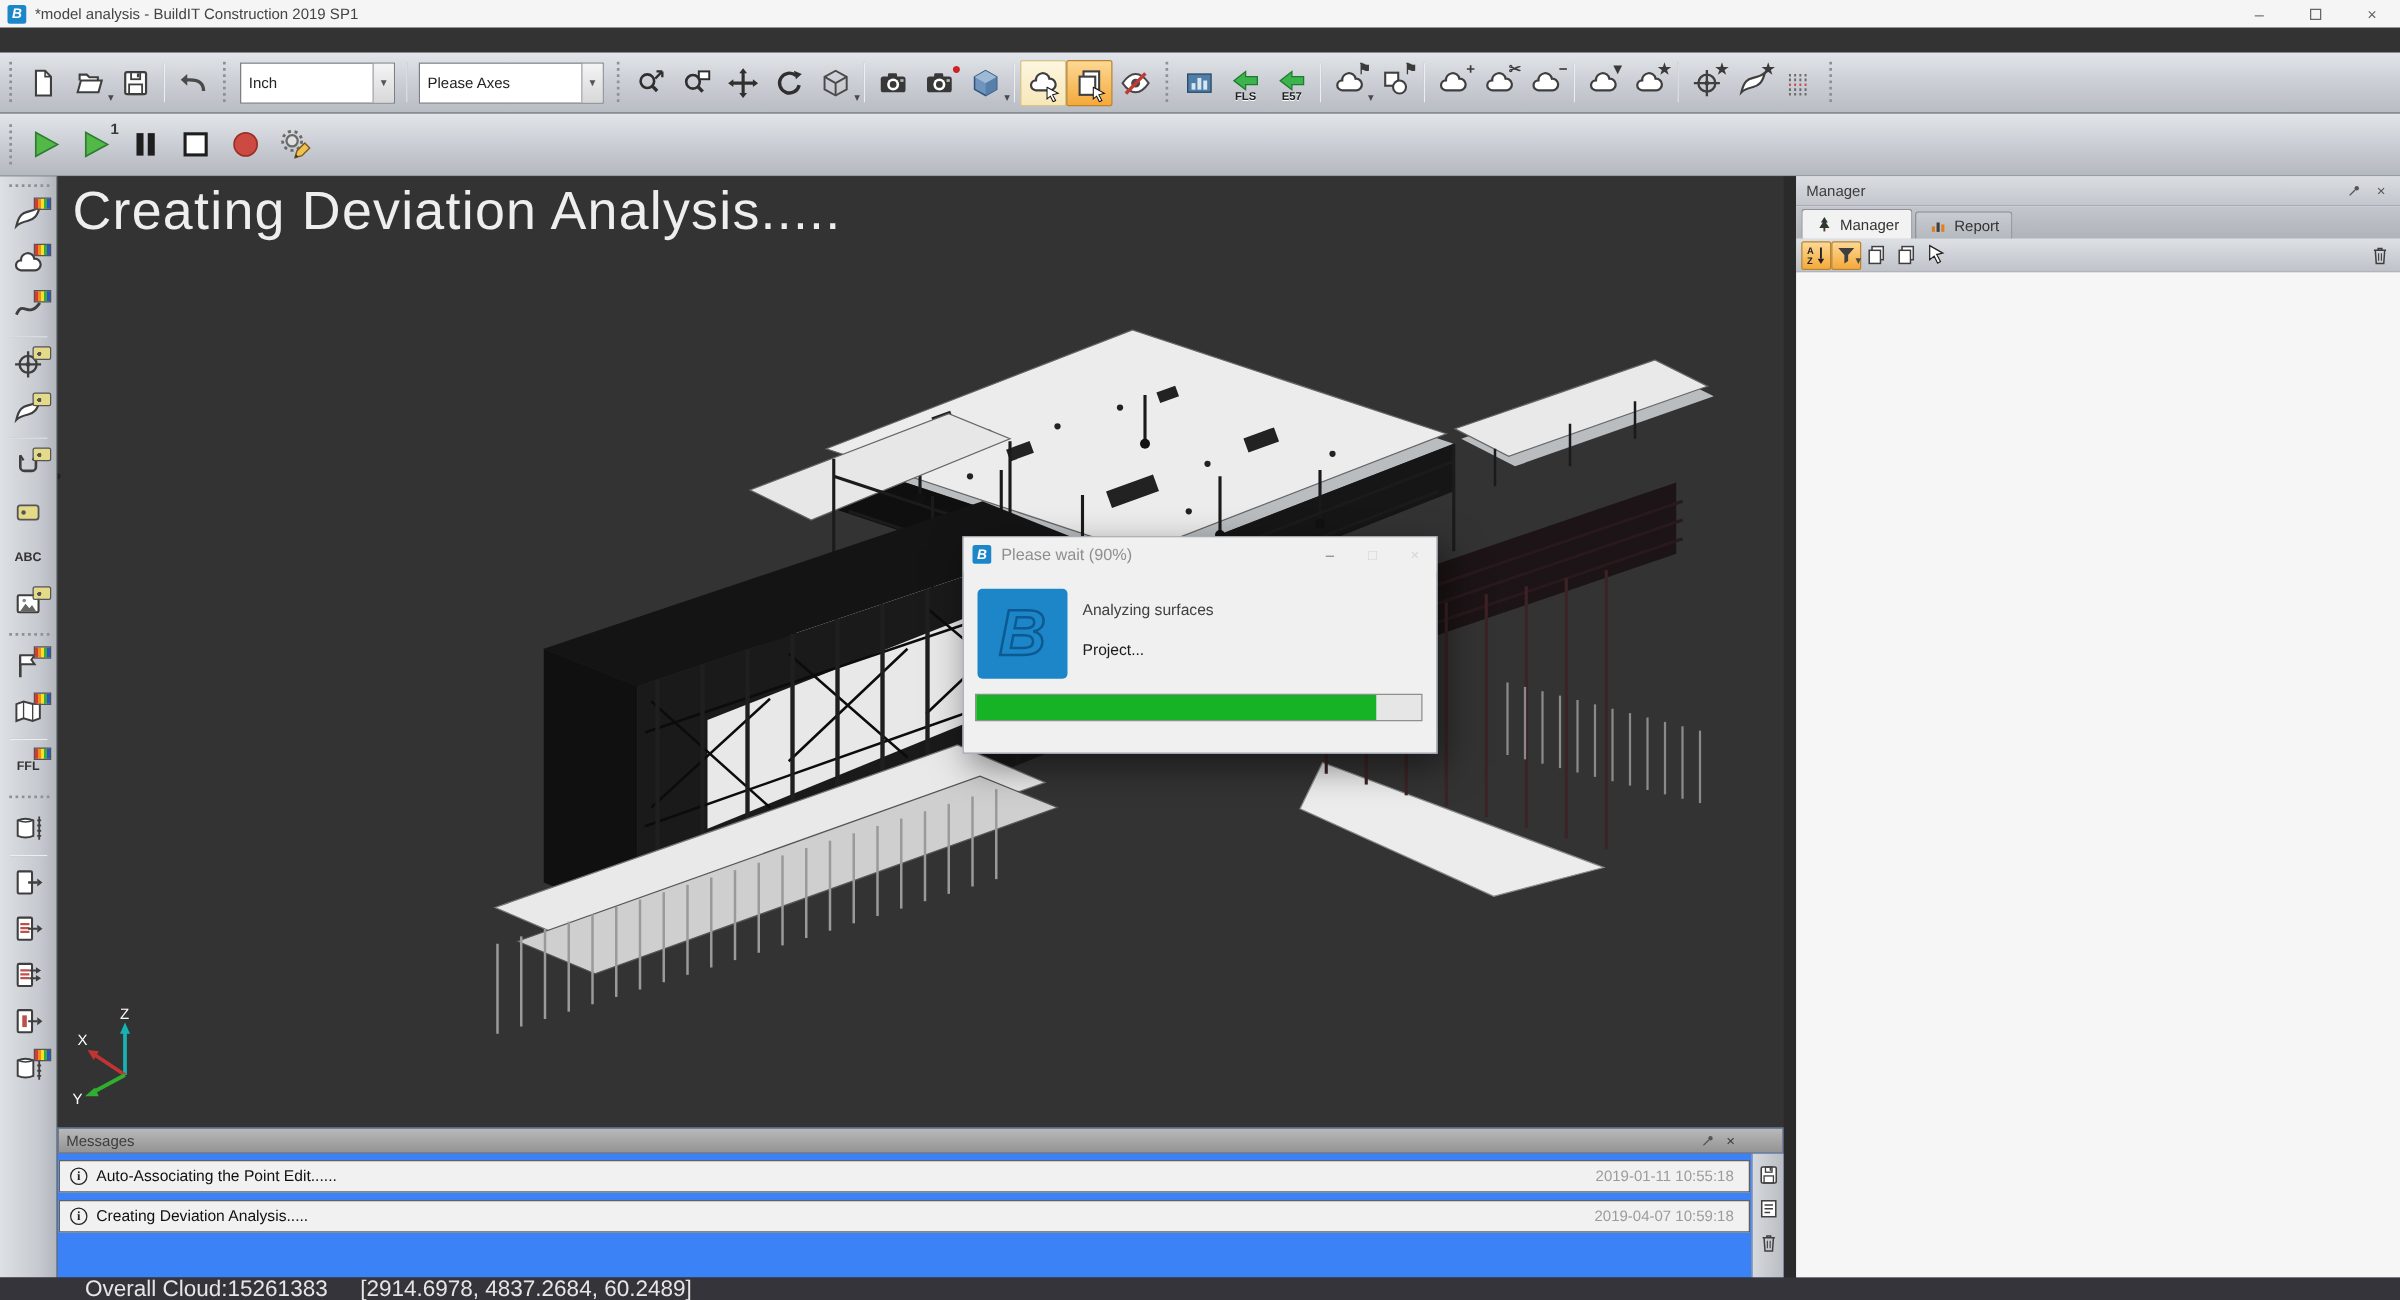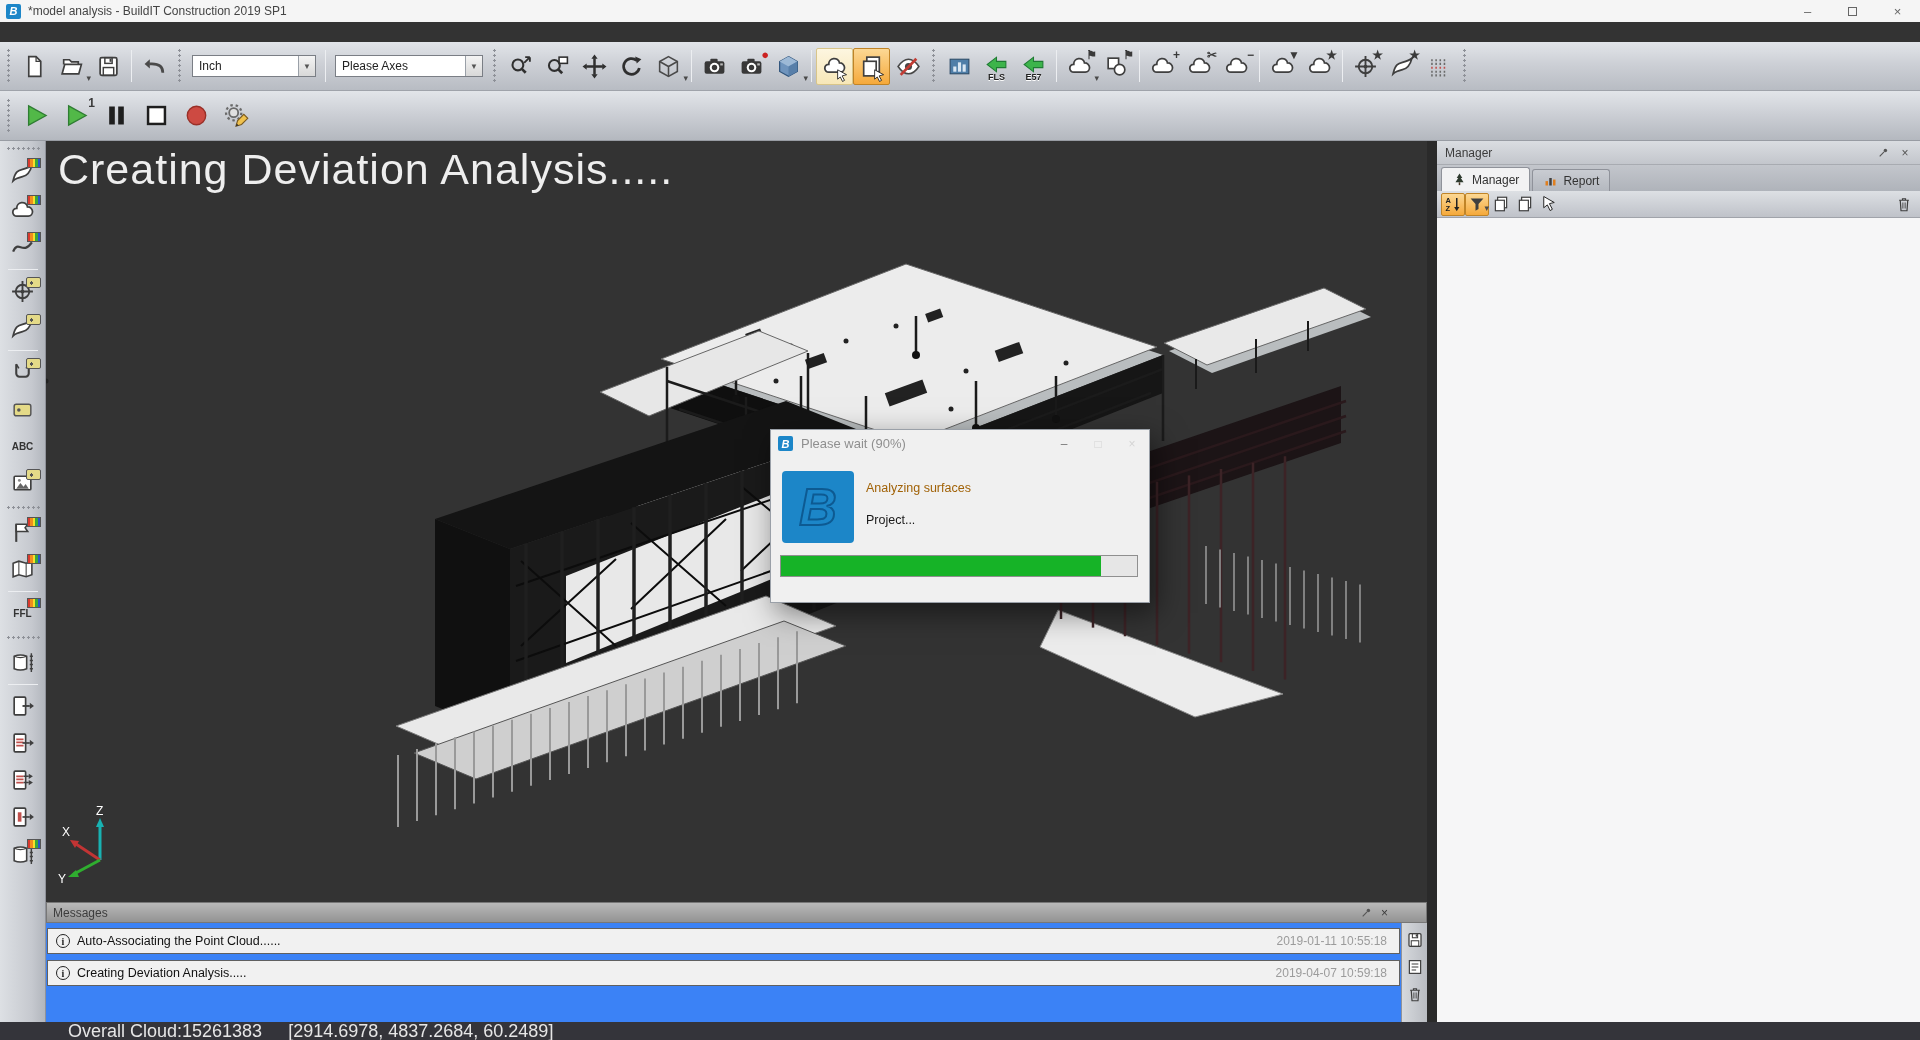--- a/index.html
+++ b/index.html
@@ -30,21 +30,21 @@
   .toolbar2 .tbtn { width:40px; height:40px; }
   .toolbar2 .tbtn .ico { width:27px; height:27px; }
   .hl-soft { background:linear-gradient(#fdf6e0,#f7e7b8); border:1px solid #d8c58a; }
   .hl-active { background:linear-gradient(#fcd894,#f5a93b); border:1px solid #c08427; }
   .caret { font-size:9px; color:#4a4a4a; margin-left:1px; align-self:center; }
   .tbtn .caret { position:absolute; right:-1px; bottom:2px; }
   .ov { position:absolute; top:1px; right:1px; font-size:12px; font-weight:bold; color:#3a3a3a; line-height:12px; }
   .ov.red { color:#cc2222; font-size:13px; }
   .cursor-ov { position:absolute; right:3px; bottom:2px; width:13px; height:13px; }
   .lbl { font-size:9px; font-weight:bold; color:#222; line-height:8px; margin-top:-4px; text-shadow:0 1px 0 #fff; }
-  .combo { height:22px; background:#fff; border:1px solid #7a7e85; display:flex; align-items:center; margin:0 5px; }
+  .combo { height:33px; background:#fff; border:1px solid #7a7e85; display:flex; align-items:center; margin:0 5px; }
   .combo .cval { font-size:12px; color:#222; padding-left:6px; flex:1; }
   .combo .cbtn { width:17px; height:100%; border-left:1px solid #9aa0a8; background:linear-gradient(#f4f4f4,#d8d8d8); display:flex; align-items:center; justify-content:center; font-size:8px; color:#555; }
 
   
   .left-toolbar { position:absolute; left:0; top:141px; width:46px; bottom:18px; background:linear-gradient(90deg,#dde0e4,#c6c9cf 70%,#b2b6bd); border-right:1px solid #8f929a; display:flex; flex-direction:column; align-items:center; padding-top:2px; }
   .grip-h { height:6px; width:34px; margin:3px 0; background-image:radial-gradient(circle,#8d9097 1.1px,transparent 1.3px); background-size:5px 5px; }
   .lsep { height:1px; width:30px; background:#94979d; border-bottom:1px solid #eceef1; margin:3px 0; }
   .lbtn { position:relative; width:40px; height:37px; display:flex; align-items:center; justify-content:center; }
   .lbtn .ico { width:25px; height:25px; }
   .lbtn .txtico { font-size:10px; font-weight:bold; color:#333; letter-spacing:0; }
@@ -93,21 +93,21 @@
   
   .dialog { position:absolute; left:770px; top:429px; width:380px; height:174px; background:#f0f0f0; border:1px solid #9aa0a8; box-shadow:6px 10px 28px rgba(0,0,0,.5); z-index:50; }
   .dlg-title { height:27px; background:#f0f0f0; display:flex; align-items:center; padding-left:7px; }
   .dlg-logo-sm { width:15px; height:15px; background:#1c86c8; color:#fff; font-weight:bold; font-style:italic; font-size:11px; display:flex; align-items:center; justify-content:center; margin-right:8px; border-radius:2px; }
   .dlg-title-text { font-size:13px; color:#8f8f8f; flex:1; }
   .dlg-btn { width:34px; height:100%; display:flex; align-items:center; justify-content:center; font-size:12px; color:#777; }
   .dlg-btn.disabled { color:#d4d4d4; }
   .dlg-body { position:relative; }
   .dlg-logo { position:absolute; left:11px; top:14px; width:72px; height:72px; background:#1c86c8; border-radius:4px; display:flex; align-items:center; justify-content:center; }
   .dlg-logo span { font-size:52px; font-weight:bold; font-style:italic; color:#1c86c8; -webkit-text-stroke:2px #0d5a92; }
-  .dlg-line1 { position:absolute; left:95px; top:24px; font-size:12.5px; color:#a16207; }
+  .dlg-line1 { position:absolute; left:95px; top:24px; font-size:12.5px; color:#404040; }
   .dlg-line2 { position:absolute; left:95px; top:56px; font-size:12.5px; color:#1a1a1a; }
   .progress { position:absolute; left:9px; top:98px; width:358px; height:22px; border:1px solid #8f8f8f; background:#e6e6e6; }
   .progress .fill { height:100%; background:#16b327; }
 </style>
 </head>
 <body>
 
 <svg width="0" height="0" style="position:absolute" aria-hidden="true">
 <defs>
 <symbol id="s-doc" viewBox="0 0 24 24">
@@ -841,21 +841,21 @@
       <div class="msg-hicons">
         <svg width="13" height="13" viewBox="0 0 24 24">
             <use href="#s-pin"></use>
           </svg>
         <span>×</span>
       </div>
     </div>
     <div class="msg-body" id="msg-rows">
         <div class="msg-row">
           <span class="info-ico">i</span>
-          <span class="msg-text">Auto-Associating the Point Cloud......</span>
+          <span class="msg-text">Auto-Associating the Point Edit......</span>
           <span class="msg-time">2019-01-11 10:55:18</span>
         </div>
         <div class="msg-row">
           <span class="info-ico">i</span>
           <span class="msg-text">Creating Deviation Analysis.....</span>
           <span class="msg-time">2019-04-07 10:59:18</span>
         </div>
       </div>
     <div class="msg-side" id="msg-side">
         <div class="sbtn"><svg viewBox="0 0 24 24" class="ico">

